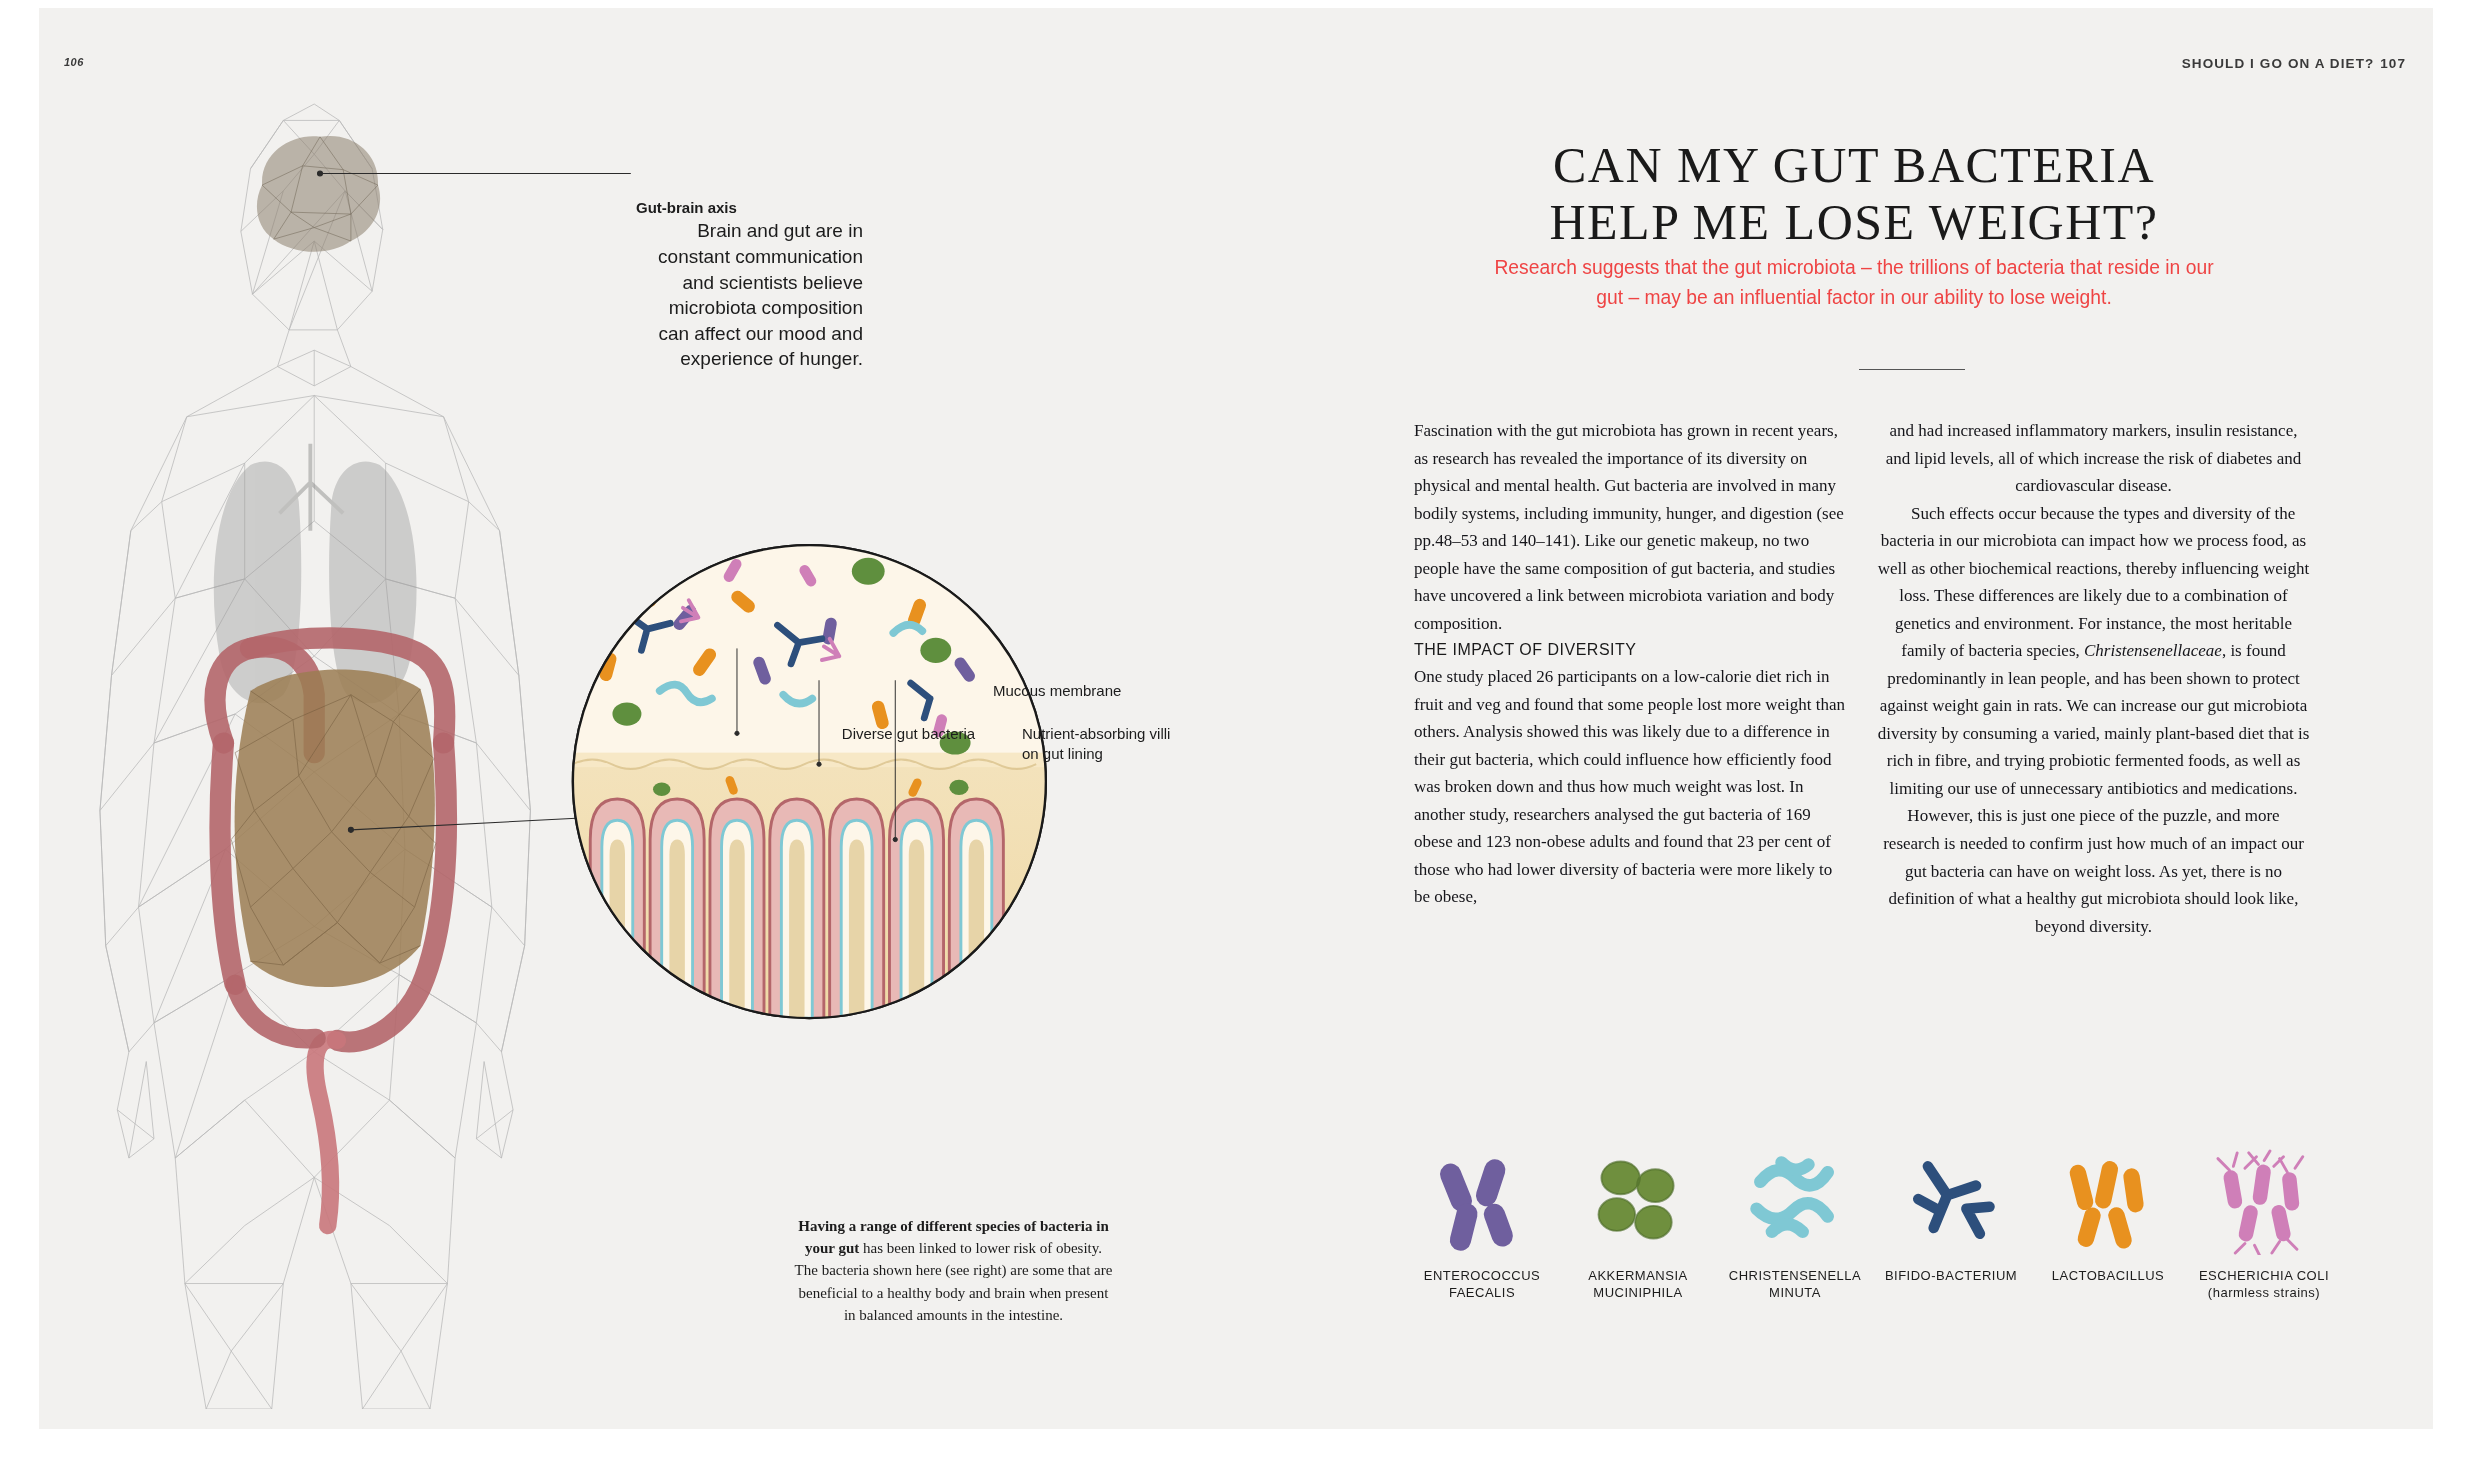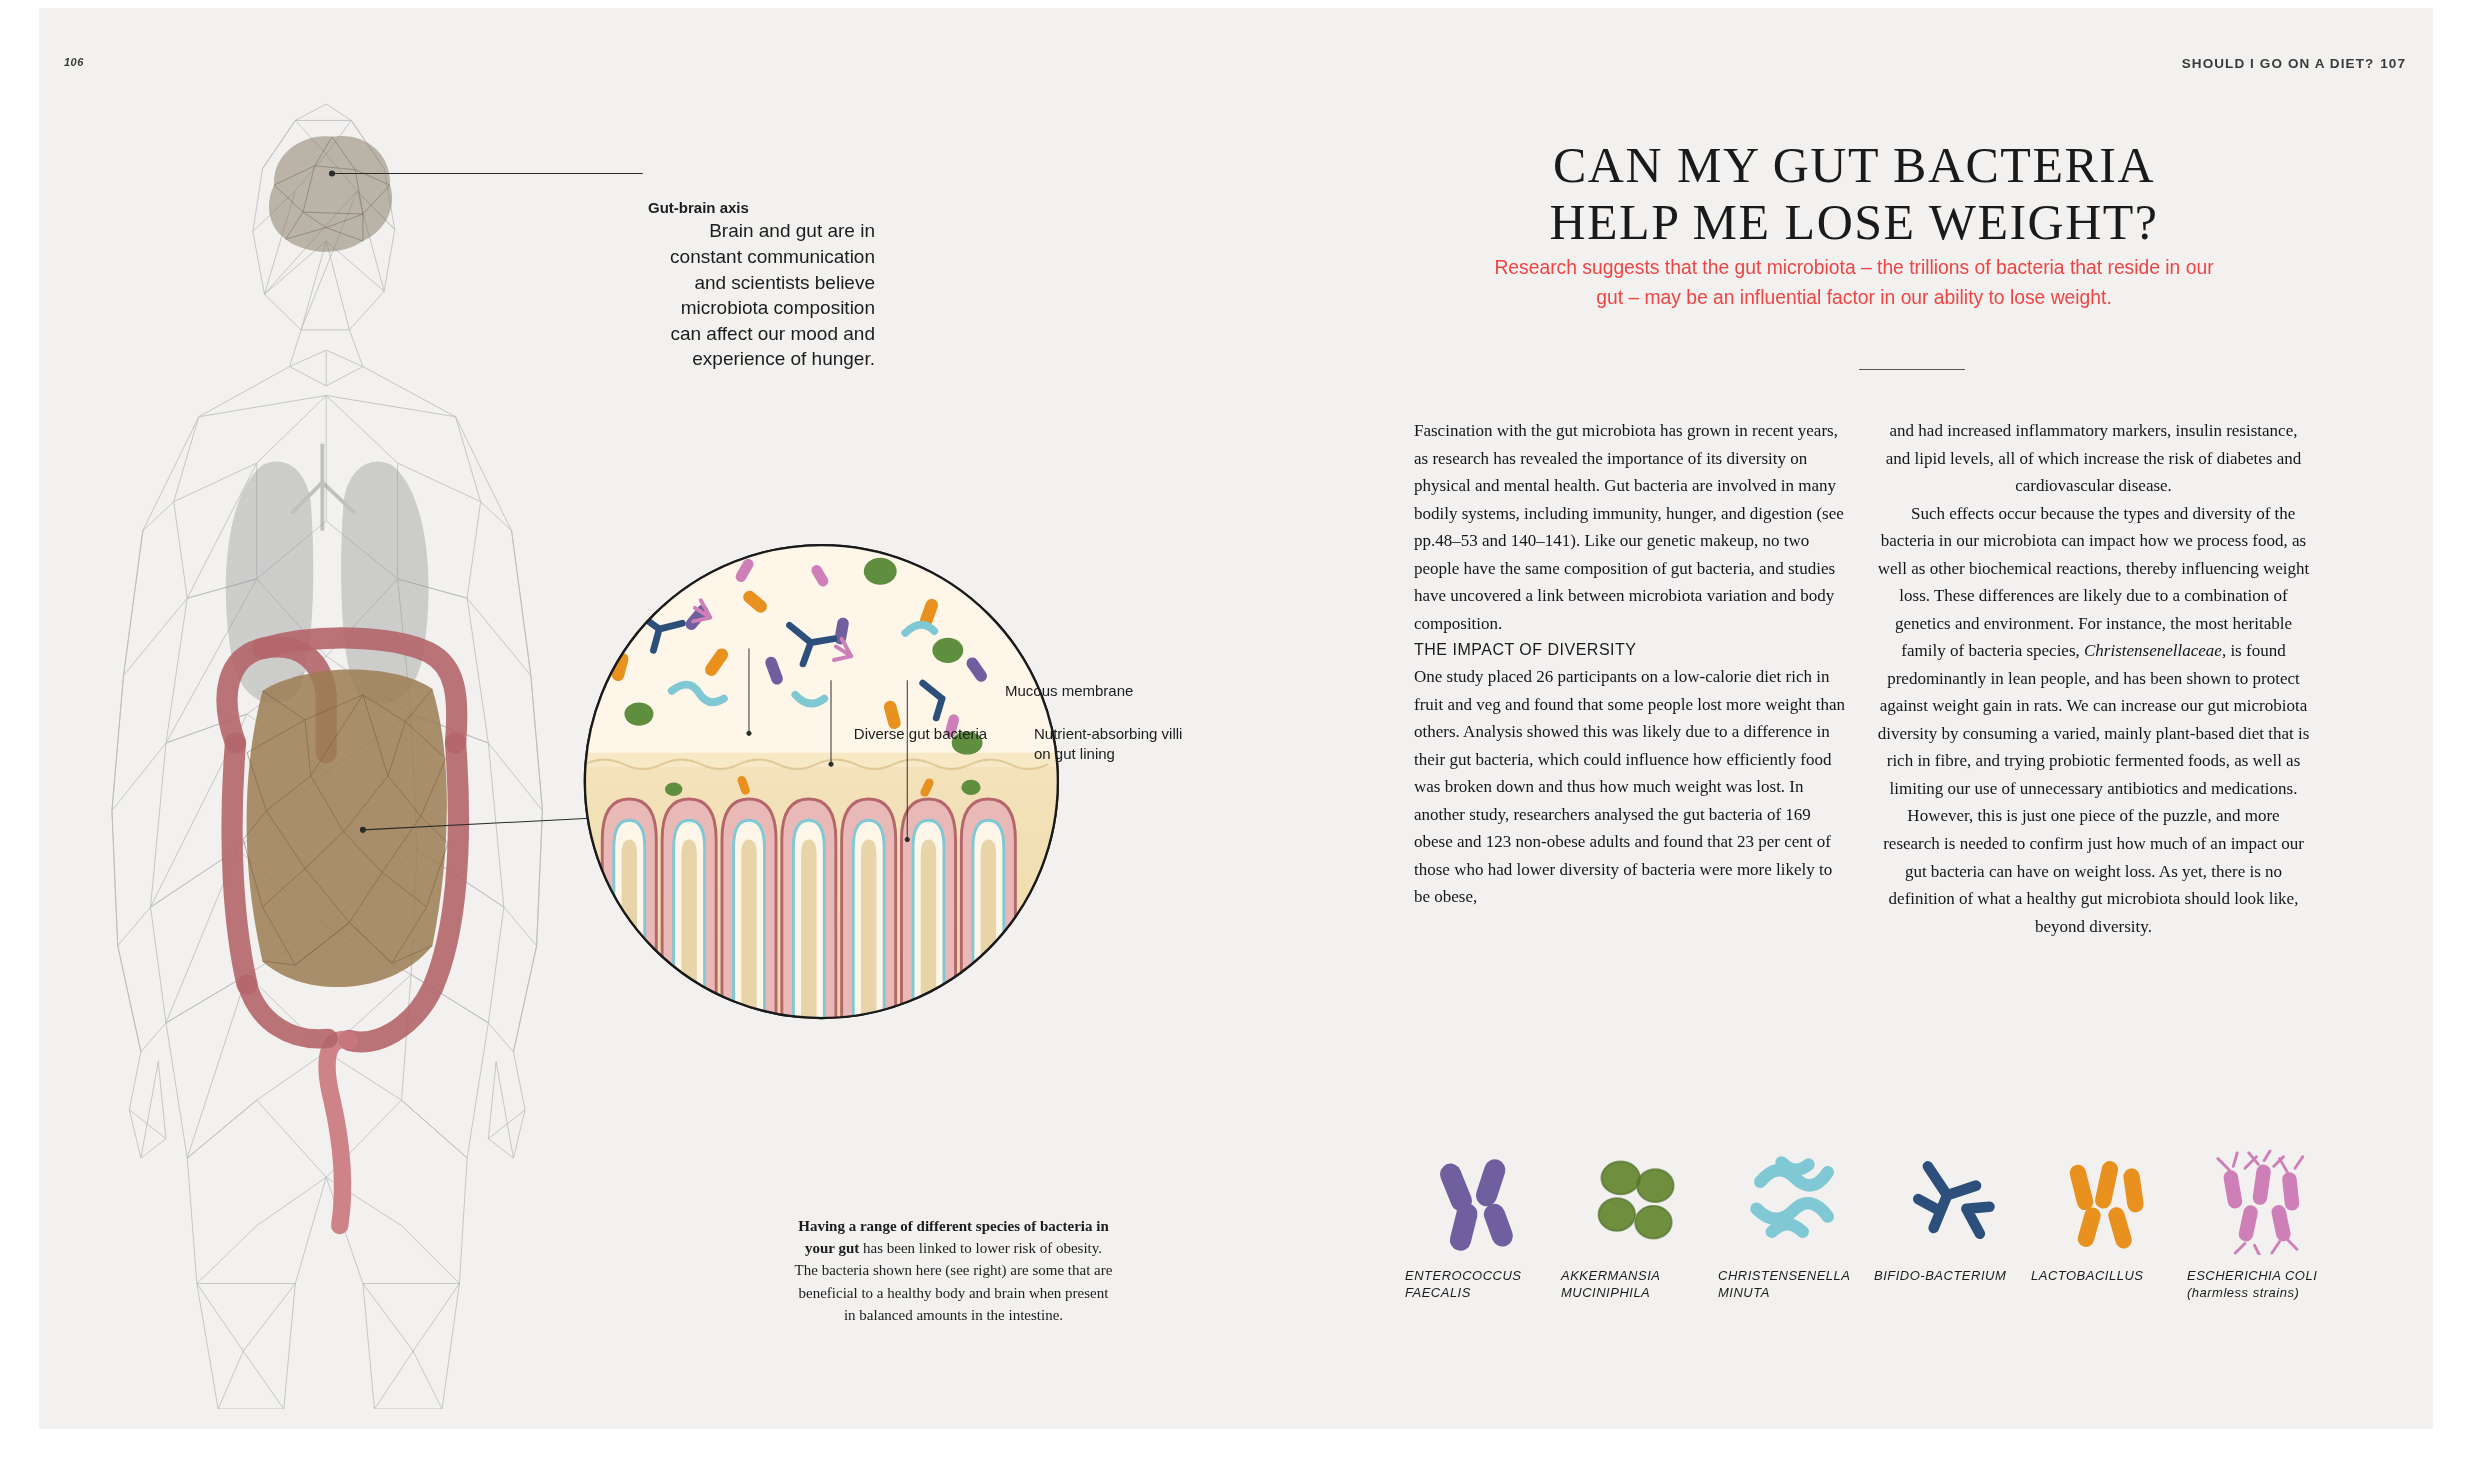--- a/index.html
+++ b/index.html
@@ -53,21 +53,21 @@
     letter-spacing: 1.1px;
     color: #3a3a3a;
     font-weight: bold;
     white-space: nowrap;
   }
   .folio-right .num { margin-left: 5.8px; }
 
   
   #figure-wrap {
     position: absolute;
-    left: 54px; top: 58px;
+    left: 42px; top: 58px;
     width: 1120px; height: 1352px;
   }
   #body-svg { position: absolute; left: 19.3px; top: 19.3px; }
 
   
   .callout {
     position: absolute;
     font-family: "Liberation Sans", sans-serif;
     color: #1c1c1c;
   }
@@ -162,21 +162,21 @@
 
   
   .gallery {
     position: absolute;
     left: 1405px; top: 1149px;
     width: 975px; height: 241px;
   }
   .bact {
     position: absolute;
     width: 154px;
-    font-style: italic;
+    text-align: center;
   }
   .bact .art { height: 106px; }
   .bact .nm {
     font-family: "Liberation Sans", sans-serif;
     font-size: 13px;
     letter-spacing: 0.5px;
     line-height: 1.35;
     color: #1c1c1c;
     margin-top: 11.6px;
   }

